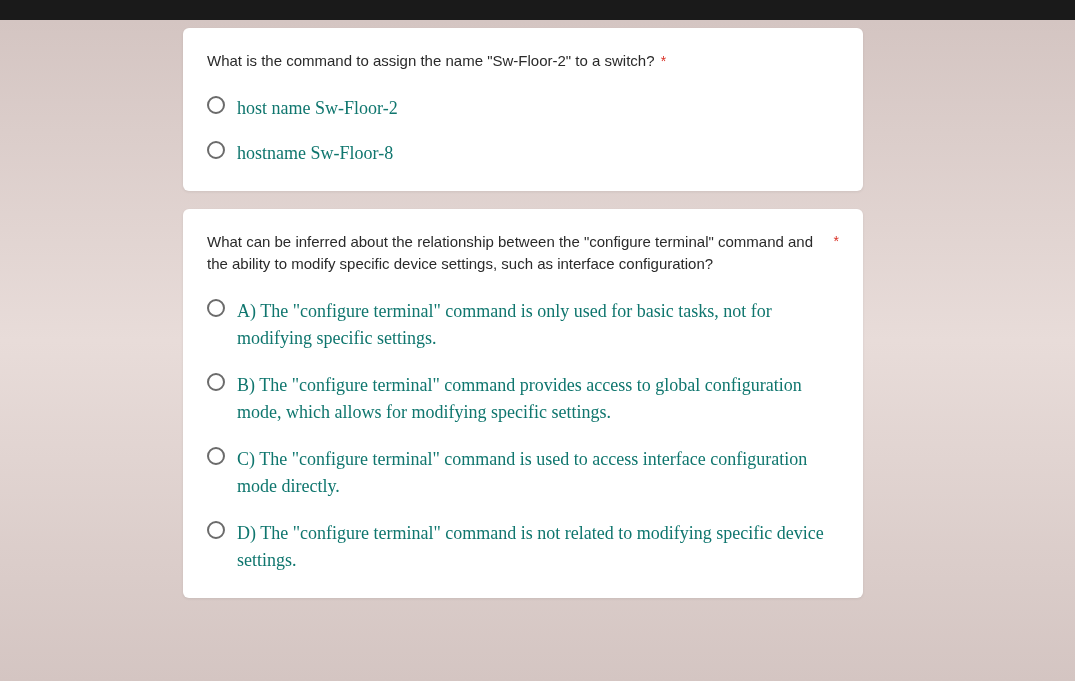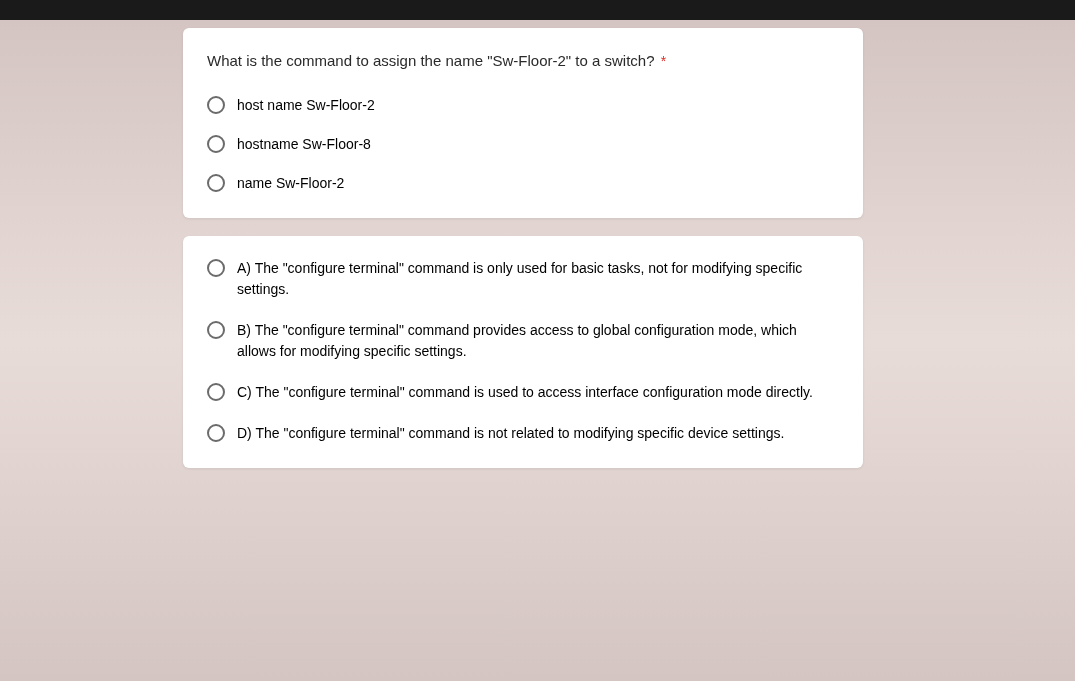--- a/index.html
+++ b/index.html
@@ -62,23 +62,24 @@
     .radio-circle {
       width: 18px;
       height: 18px;
       border: 2px solid #6b6b6b;
       border-radius: 50%;
       flex-shrink: 0;
       margin-right: 12px;
       margin-top: 1px;
     }
     .option-label {
-      font-size: 14px;
-      color: #000000;
+      font-size: 18px;
+      color: #0f766e;
       line-height: 1.5;
+      font-family: Liberation Serif, serif;
     }
     .card-2 .option-row {
       margin-bottom: 20px;
     }
     .card-2 .option-row:last-child {
       margin-bottom: 0;
     }
   </style>
 </head>
 <body>
@@ -91,27 +92,27 @@
       <span class="required">*</span>
     </div>
     <div class="option-row">
       <span class="radio-circle"></span>
       <span class="option-label">host name Sw-Floor-2</span>
     </div>
     <div class="option-row">
       <span class="radio-circle"></span>
       <span class="option-label">hostname Sw-Floor-8</span>
     </div>
-    <div class="option-row">
-      <span class="radio-circle"></span>
-      <span class="option-label">name Sw-Floor-2</span>
-    </div>
   </div>
 
   <div class="card card-2">
+    <div class="question-text">
+      <span>What can be inferred about the relationship between the "configure terminal" command and the ability to modify specific device settings, such as interface configuration?</span>
+      <span class="required-floating">*</span>
+    </div>
     <div class="option-row">
       <span class="radio-circle"></span>
       <span class="option-label">A) The "configure terminal" command is only used for basic tasks, not for modifying specific settings.</span>
     </div>
     <div class="option-row">
       <span class="radio-circle"></span>
       <span class="option-label">B) The "configure terminal" command provides access to global configuration mode, which allows for modifying specific settings.</span>
     </div>
     <div class="option-row">
       <span class="radio-circle"></span>

